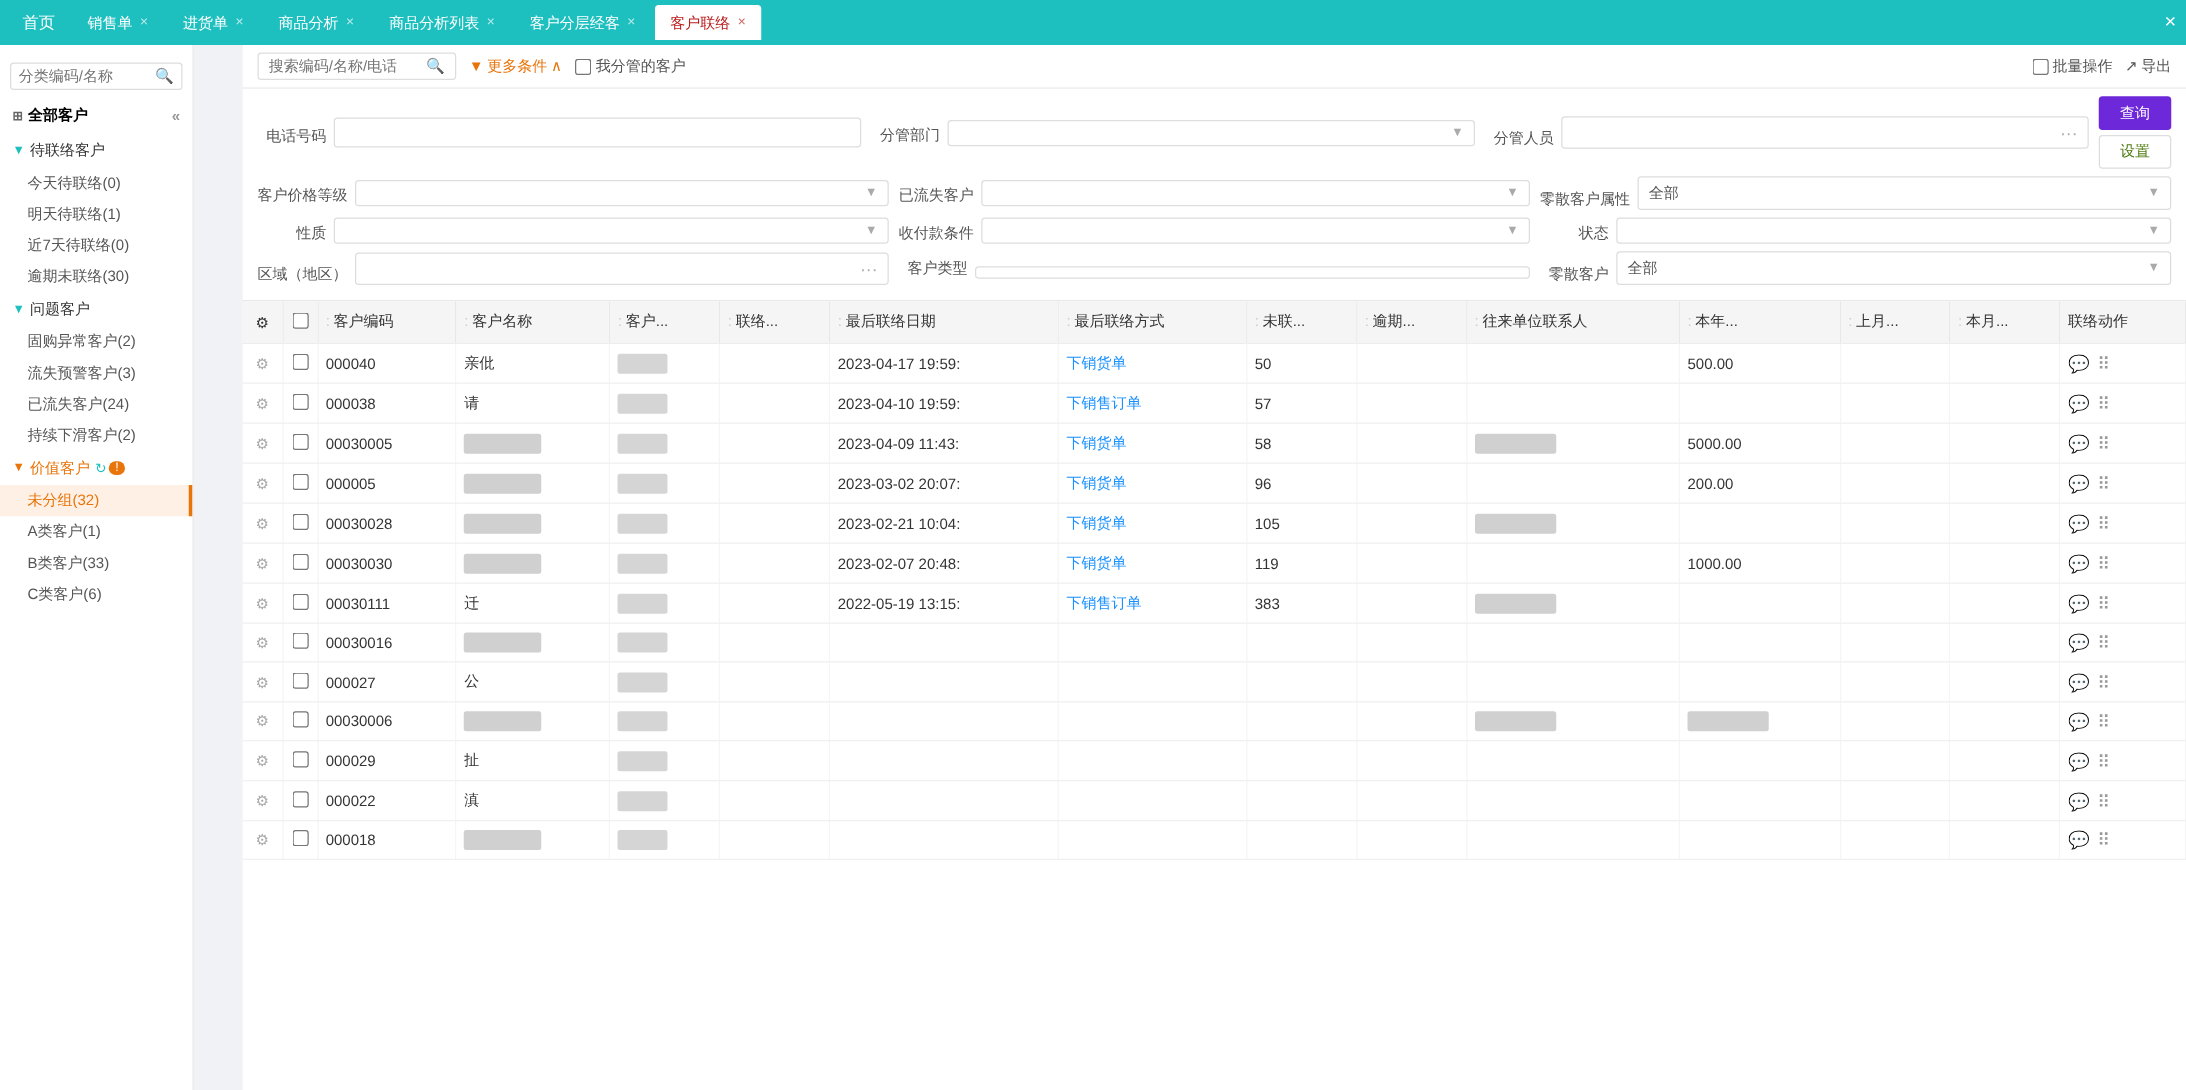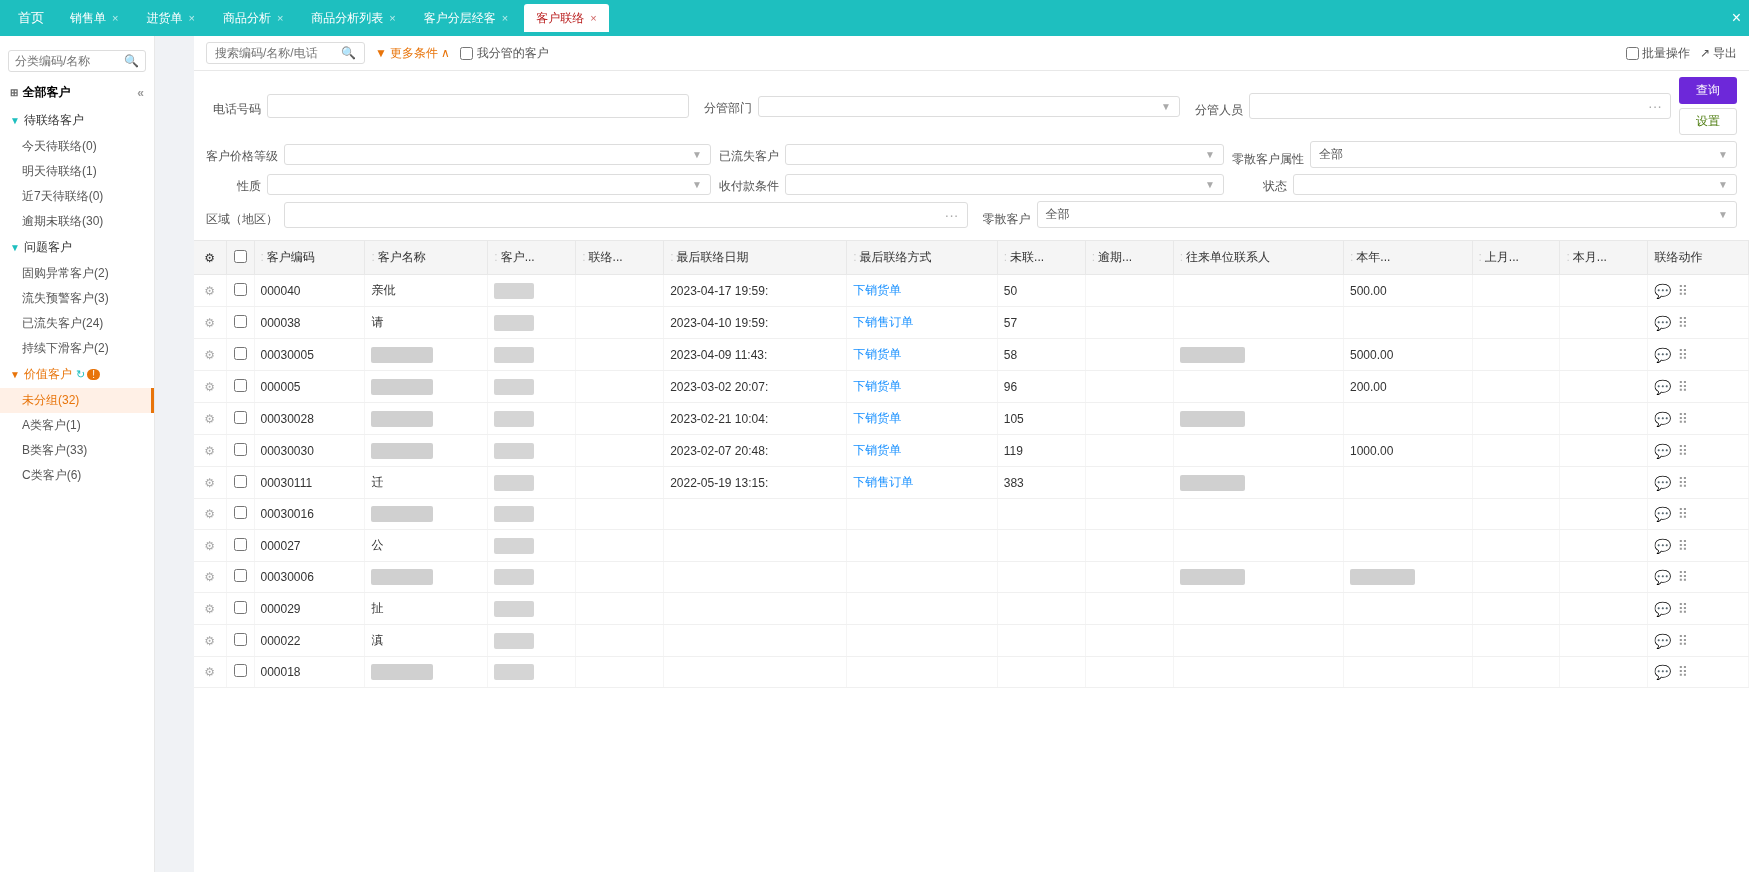--- a/index.html
+++ b/index.html
@@ -320,20 +320,26 @@
           </div>
         </div>
       </div>
 
       <div class="adv-filter-row">
         <div class="filter-field">
           <span class="filter-label">区域（地区）</span>
           <div class="filter-select">
             <span></span>
             <span class="filter-dots">···</span>
+          </div>
+        </div>
+        <div class="filter-field">
+          <span class="filter-label">客户类型</span>
+          <div class="filter-select" style="flex:2;">
+            <span></span>
           </div>
         </div>
         <div class="filter-field">
           <span class="filter-label">零散客户</span>
           <div class="filter-select">
             <span>全部</span>
             <span class="down-arrow">▼</span>
           </div>
         </div>
       </div>

